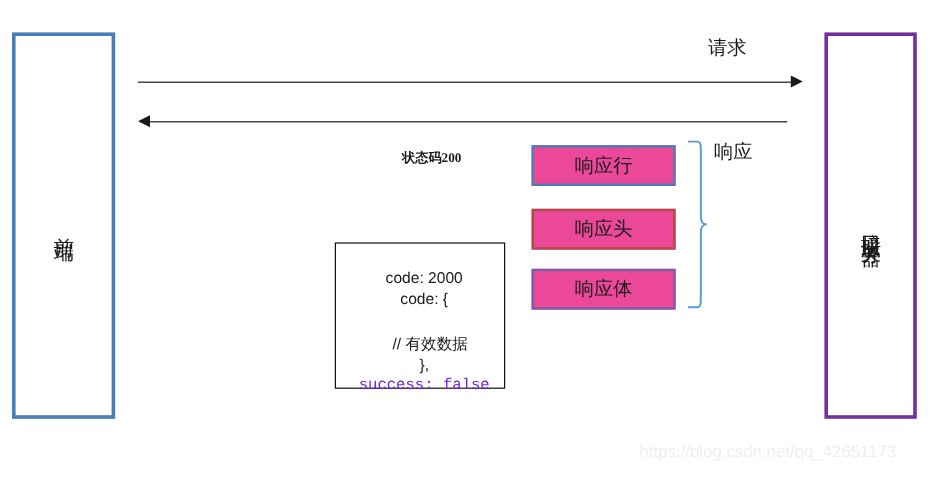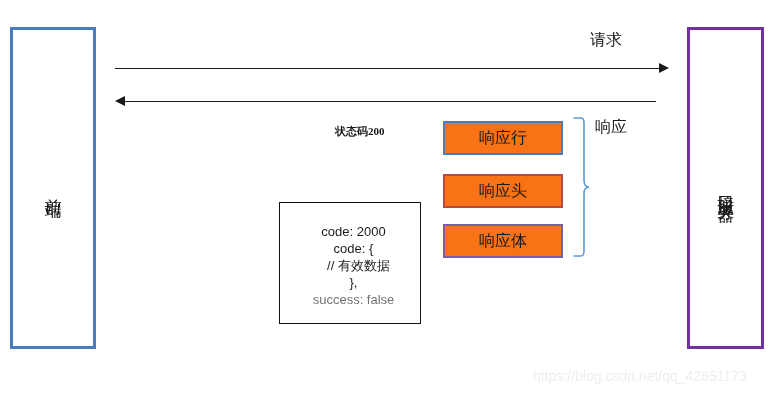--- a/index.html
+++ b/index.html
@@ -93,21 +93,21 @@
     font-weight: 600;
   }
 
   
   .part-box {
     position: absolute;
     box-sizing: border-box;
     left: 443px;
     width: 120px;
     height: 34px;
-    background: #f97316;
+    background: #ec4899;
     display: flex;
     align-items: center;
     justify-content: center;
     font-size: 16px;
     color: #1a1a1a;
     font-family: "Liberation Serif", serif;
   }
   #part-line   { top: 121px; border: 2px solid #4a7ebb; }
   #part-header { top: 174px; border: 2px solid #b54a42; }
   #part-body   { top: 224px; border: 2px solid #7b5ea7; font-family: Liberation Serif, serif; }
@@ -133,22 +133,22 @@
     background: #ffffff;
     padding: 20px 0 0 7px;
   }
   .code-line {
     font-size: 13px;
     line-height: 17px;
     color: #1a1a1a;
     white-space: pre;
     font-family: "Liberation Sans", sans-serif;
   }
-  .code-line.red { color: #737373; }
-  .code-line.indent { padding-left: 10px; }
+  .code-line.red { color: #6d28d9; font-family: Liberation Mono, monospace; }
+  .code-line.indent { padding-left: 10px; margin-top: 21px; }
 
   
   #watermark {
     position: absolute;
     left: 533px;
     top: 368px;
     font-size: 14px;
     color: #eeeeee;
     font-family: "Liberation Sans", sans-serif;
     white-space: nowrap;

